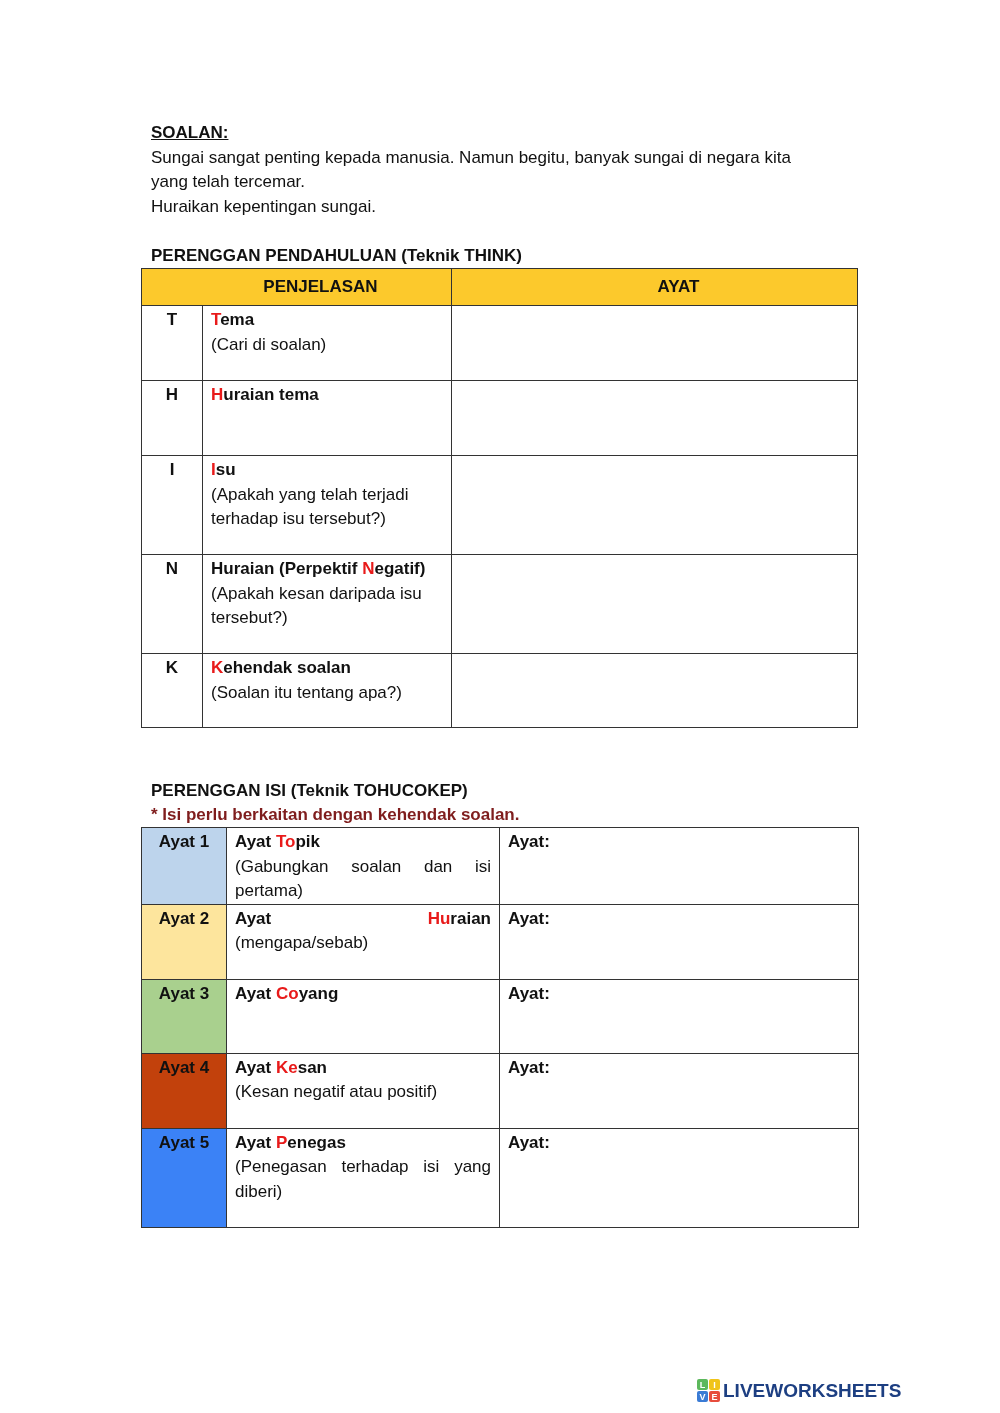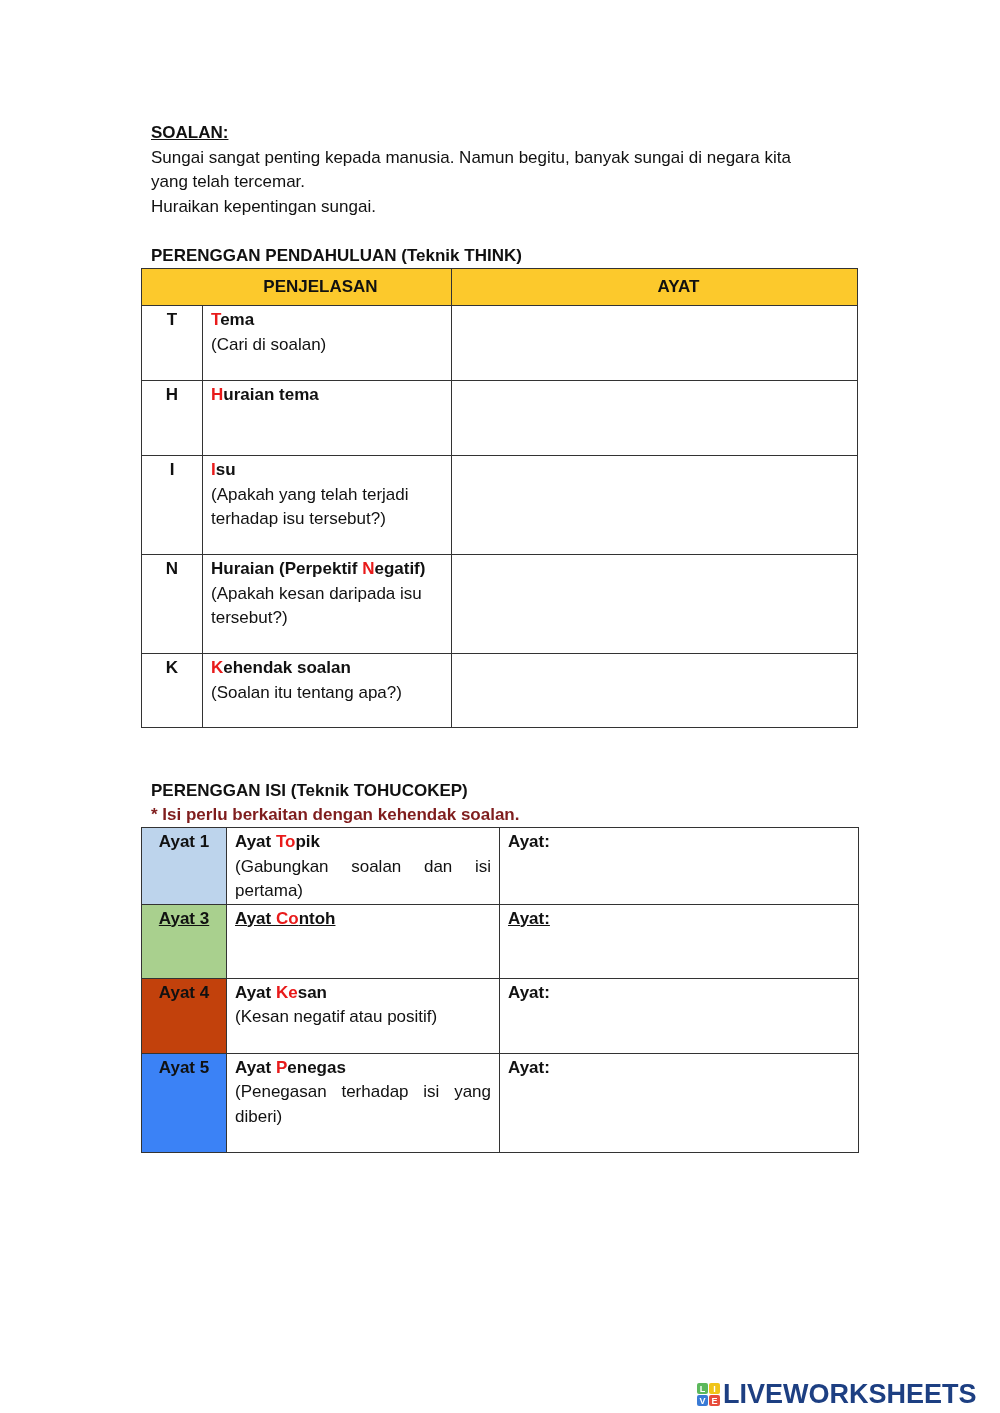--- a/index.html
+++ b/index.html
@@ -15,21 +15,21 @@
   td, th { border:1px solid #333; vertical-align:top; padding:0; font-size:17px; line-height:24.5px; }
   .think th { background:#fcc92c; font-weight:bold; text-align:center; height:36px; vertical-align:middle;padding-left:48px; }
   .think td.letter { text-align:center; font-weight:bold; padding-top:2px; }
   .think td.desc { padding:2px 8px 0 8px;margin-left:47px; }
   .isi td.lbl { text-align:center; font-weight:bold; padding-top:2px;margin-top:18px; }
   .isi td.desc { padding:2px 8px 0 8px; text-align:justify; }
   .isi td.ans { padding:2px 8px 0 8px; font-weight:bold; }
   .logo { position:absolute; left:697px; top:1379px; display:flex; align-items:center; }
   .cube { display:grid; grid-template-columns:11px 11px; grid-template-rows:11px 11px; gap:1px; margin-right:3px; }
   .cube span { display:flex; align-items:center; justify-content:center; font-size:9px; font-weight:bold; color:#fff; border-radius:2px; }
-  .logo-text { font-size:27px; font-weight:bold; color:#1d3f82; letter-spacing:0px; }
+  .logo-text { font-size:19px; font-weight:bold; color:#1d3f82; letter-spacing:0px; }
 </style>
 </head>
 <body>
 
 <div class="abs txt b u" style="left:151px; top:121px;">SOALAN:</div>
 <div class="abs txt" style="left:151px; top:146px;">Sungai sangat penting kepada manusia. Namun begitu, banyak sungai di negara kita</div>
 <div class="abs txt" style="left:151px; top:170px;">yang telah tercemar.</div>
 <div class="abs txt" style="left:151px; top:195px;">Huraikan kepentingan sungai.</div>
 
 <div class="abs txt b" style="left:151px; top:244px;">PERENGGAN PENDAHULUAN (Teknik THINK)</div>
@@ -101,24 +101,35 @@
     </colgroup>
   <tbody id="isi-body">
       <tr style="height: 75px;">
         <td class="lbl" style="background:#bdd4ec">Ayat 1</td>
         <td class="desc">
           <div class="b"><span>Ayat </span><span><span class="red">To</span><span>pik</span></span></div>
           <div>(Gabungkan soalan dan isi pertama)</div>
         </td>
         <td class="ans"><span>Ayat:</span></td>
       </tr>
-      <tr style="height: 74px; text-decoration: underline;">
+      <tr style="height: 75px;">
+        <td class="lbl" style="background:#fde59d">Ayat 2</td>
+        <td class="desc">
+          <div class="b" style="display:flex;justify-content:space-between;">
+            <span>Ayat </span>
+            <span><span class="red">Hu</span><span>raian</span></span>
+          </div>
+          <div>(mengapa/sebab)</div>
+        </td>
+        <td class="ans"><span>Ayat:</span></td>
+      </tr>
+      <tr style="height: 74px;">
         <td class="lbl" style="background:#a9d08e">Ayat 3</td>
         <td class="desc">
-          <div class="b"><span>Ayat </span><span><span class="red">Co</span><span>ntoh</span></span></div>
+          <div class="b"><span>Ayat </span><span><span class="red">Co</span><span>yang</span></span></div>
           <div></div>
         </td>
         <td class="ans"><span>Ayat:</span></td>
       </tr>
       <tr style="height: 75px;">
         <td class="lbl" style="background:#c2410c">Ayat 4</td>
         <td class="desc">
           <div class="b"><span>Ayat </span><span><span class="red">Ke</span><span>san</span></span></div>
           <div>(Kesan negatif atau positif)</div>
         </td>

